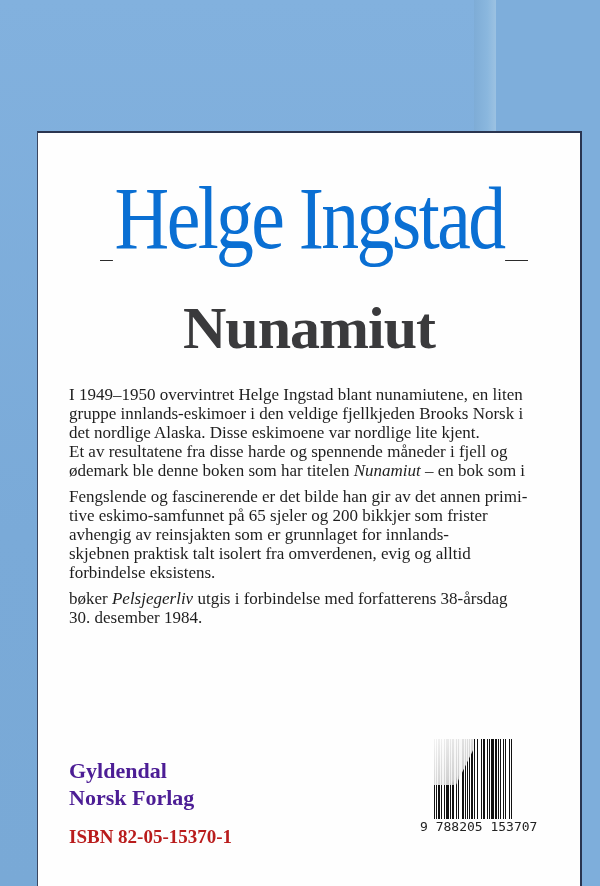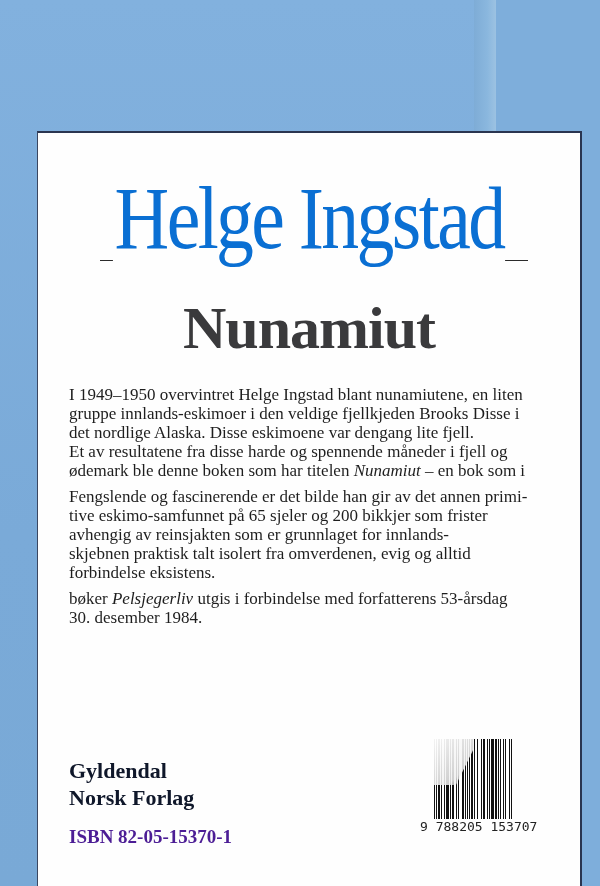--- a/index.html
+++ b/index.html
@@ -58,26 +58,26 @@
     font-size: 17px; line-height: 19px;
     color: #1e1e1e;
     margin-top: 19px;
   }
   .body-text p { margin: 0 0 7px 0; }
   .body-text .line { display: block; white-space: nowrap; }
   .body-text em { font-style: italic; }
   .publisher {
     position: absolute; left: 31px; top: 624px;
     font-family: "Liberation Serif", serif; font-weight: bold;
-    font-size: 22px; line-height: 27px; color: #0f172a;
+    font-size: 22px; line-height: 27px; color: #4c1d95;
   }
   .isbn {
     position: absolute; left: 31px; top: 693px;
     font-family: "Liberation Serif", serif; font-weight: bold;
-    font-size: 19px; line-height: 22px; color: #4c1d95;
+    font-size: 19px; line-height: 22px; color: #b91c1c;
   }
   .barcode {
     position: absolute; left: 382px; top: 606px; width: 125px; height: 100px;
   }
   .barcode-bars {
     position: absolute; left: 14px; top: 0; width: 108px; height: 80px;
     display: flex; align-items: stretch;
   }
   .barcode-bars i { display: block; height: 100%; background: #111; }
   .barcode-fade {
@@ -103,34 +103,34 @@
     <div class="author-wrap">
       <div class="author-rule"></div>
       <div class="author"><span>Helge Ingstad</span></div>
     </div>
 
     <div class="title">Nunamiut</div>
 
     <div class="body-text">
       <p>
         <span class="line">I 1949–1950 overvintret Helge Ingstad blant nunamiutene, en liten</span>
-        <span class="line">gruppe innlands-eskimoer i den veldige fjellkjeden Brooks Disse i</span>
-        <span class="line">det nordlige Alaska. Disse eskimoene var dengang lite fjell.</span>
+        <span class="line">gruppe innlands-eskimoer i den veldige fjellkjeden Brooks Norsk i</span>
+        <span class="line">det nordlige Alaska. Disse eskimoene var nordlige lite kjent.</span>
         <span class="line">Et av resultatene fra disse harde og spennende måneder i fjell og</span>
         <span class="line"><span>ødemark ble denne boken som har titelen </span><em>Nunamiut</em><span> – en bok som i</span></span>
       </p>
       <p>
         <span class="line">Fengslende og fascinerende er det bilde han gir av det annen primi-</span>
         <span class="line">tive eskimo-samfunnet på 65 sjeler og 200 bikkjer som frister</span>
         <span class="line">avhengig av reinsjakten som er grunnlaget for innlands-</span>
         <span class="line">skjebnen praktisk talt isolert fra omverdenen, evig og alltid</span>
         <span class="line">forbindelse eksistens.</span>
       </p>
       <p>
-        <span class="line"><span>bøker </span><em>Pelsjegerliv</em><span> utgis i forbindelse med forfatterens 53-årsdag</span></span>
+        <span class="line"><span>bøker </span><em>Pelsjegerliv</em><span> utgis i forbindelse med forfatterens 38-årsdag</span></span>
         <span class="line">30. desember 1984.</span>
       </p>
     </div>
 
     <div class="publisher">
       <div>Gyldendal</div>
       <div>Norsk Forlag</div>
     </div>
 
     <div class="isbn">ISBN 82-05-15370-1</div>

